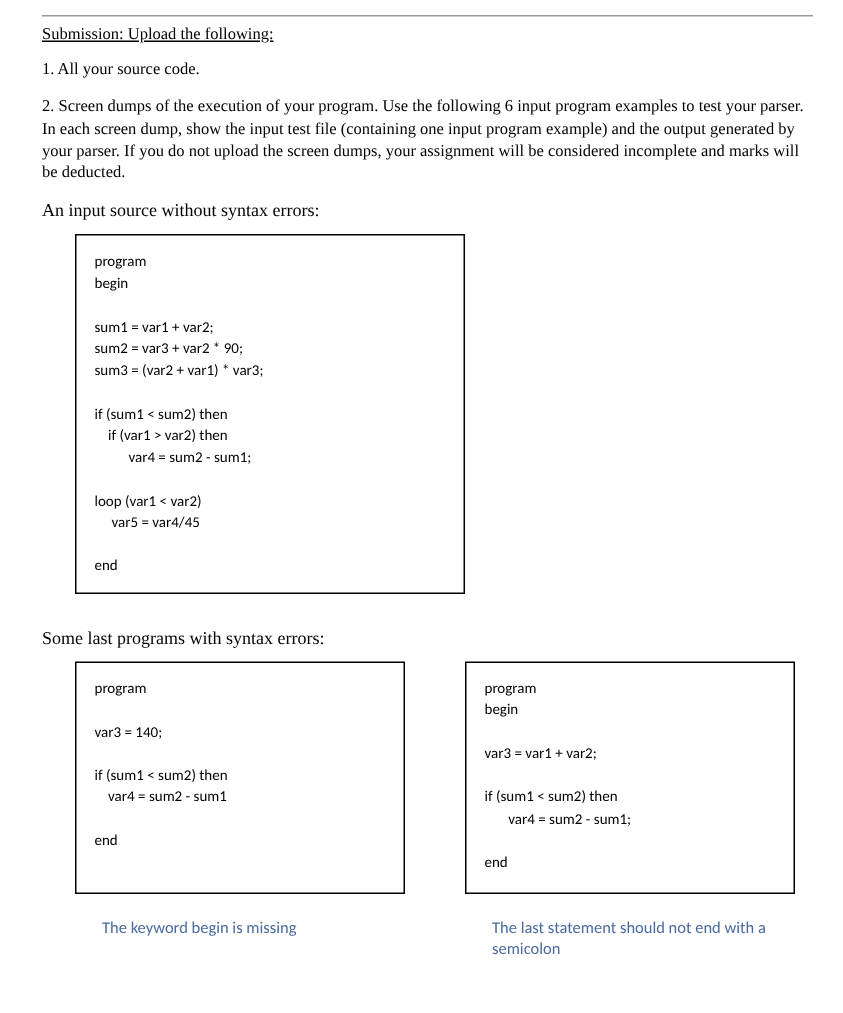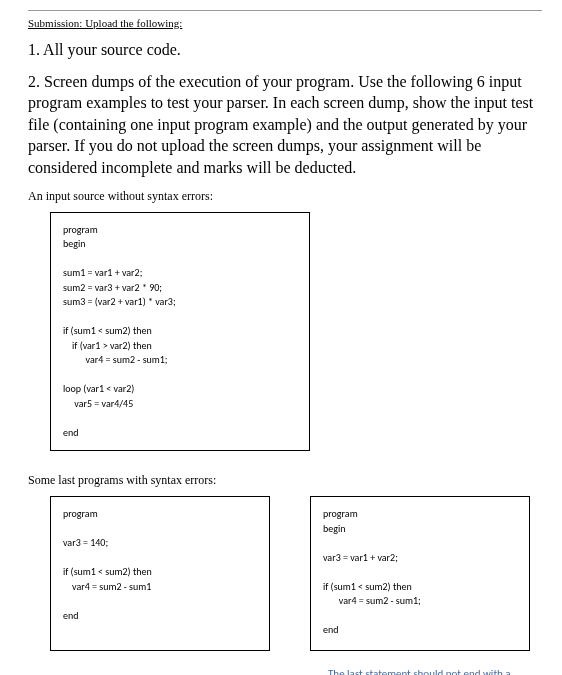--- a/index.html
+++ b/index.html
@@ -18,21 +18,21 @@
       border-top: 1px solid #999;
       margin-bottom: 6px;
       width: 100%;
     }
     .heading {
       font-size: 11px;
       margin-bottom: 10px;
       text-decoration: underline;
     }
     .para {
-      font-size: 16px;
+      font-size: 11px;
       margin-bottom: 10px;
       line-height: 1.35;
     }
     .subheading {
       font-size: 12px;
       margin-top: 6px;
       margin-bottom: 8px;
     }
     .code-box {
       border: 1px solid #000;
@@ -105,20 +105,21 @@
 <div class="row">
   <div class="col">
     <div class="code-box small">program
 
 var3 = 140;
 
 if (sum1 &lt; sum2) then
     var4 = sum2 - sum1
 
 end</div>
+    <div class="caption">The keyword begin is missing</div>
   </div>
   <div class="col">
     <div class="code-box small">program
 begin
 
 var3 = var1 + var2;
 
 if (sum1 &lt; sum2) then
        var4 = sum2 - sum1;
 

